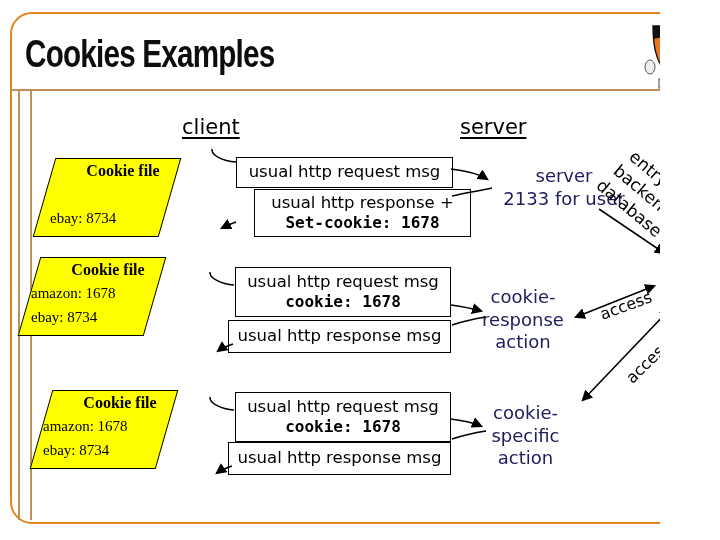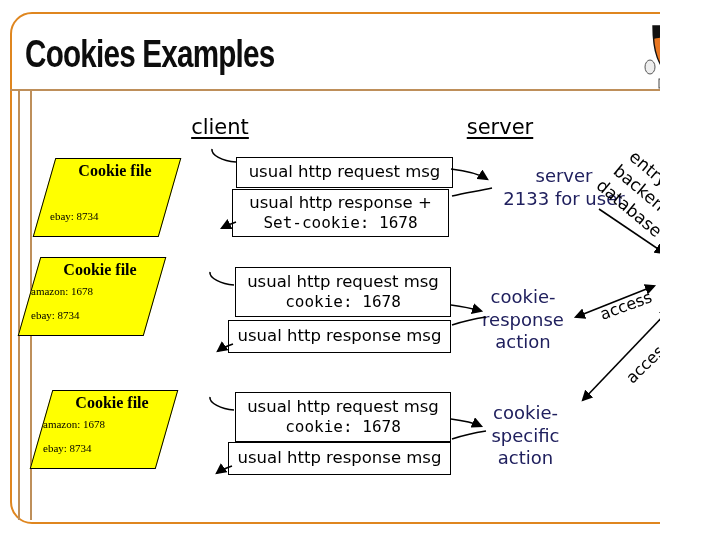--- a/index.html
+++ b/index.html
@@ -12,36 +12,36 @@
   .rule-v{position:absolute;top:90px;height:430px;width:0;border-left:2px solid #BE8F5A;}
   #rule-v1{left:18px;} #rule-v2{left:30px;}
   
   .title{position:absolute;left:25px;top:33px;font-family:"Liberation Sans",sans-serif;
          font-weight:bold;font-size:38px;letter-spacing:-1px;color:#0d0d0d;white-space:nowrap;
          transform:scaleX(0.78);transform-origin:0 50%;}
   .pagenum{position:absolute;left:674px;top:497px;font-family:"Liberation Serif",serif;
            font-size:14px;color:#a21caf;}
   
   .col-header{position:absolute;font-size:21px;text-decoration:underline;
-              text-underline-offset:3px;text-align:center;}
+              text-underline-offset:3px;}
   #client-header{left:182px;top:115px;width:76px;}
   #server-header{left:460px;top:115px;width:80px;}
   
-  .cookie-file{position:absolute;width:150px;height:82px;}
+  .cookie-file{position:absolute;width:150px;height:82px;padding-left:16px;}
   .cookie-shape{position:absolute;left:11px;top:1px;width:124px;height:77px;
                 background:#FFFF00;border:1.5px solid #000;transform:skewX(-16deg);}
   .cookie-label{position:absolute;top:5px;left:14px;right:0;text-align:center;
                 font-family:"Liberation Serif",serif;font-weight:bold;font-size:16px;}
-  .cookie-entry{position:absolute;font-family:"Liberation Serif",serif;font-size:11px;}
+  .cookie-entry{position:absolute;font-family:"Liberation Serif",serif;font-size:15px;}
   
   .msg-box{position:absolute;background:#fff;border:1.4px solid #000;
            display:flex;flex-direction:column;align-items:center;justify-content:center;
            text-align:left;line-height:1.25;}
   .msg-line{font-size:16.5px;white-space:nowrap;}
-  .mono-line{font-family:"DejaVu Sans Mono",monospace;font-weight:normal;font-size:16px;white-space:nowrap;}
+  .mono-line{font-family:"DejaVu Sans Mono",monospace;font-weight:bold;font-size:16px;white-space:nowrap;}
   
   .navy-note{position:absolute;color:#20205E;font-size:18px;line-height:1.25;text-align:center;}
   .note-line{white-space:nowrap;}
   
   .week-note{position:absolute;left:36px;top:353px;font-size:19px;}
   .entry-label{position:absolute;left:573px;top:160px;width:140px;text-align:center;
                font-size:17px;line-height:1.25;transform:rotate(40deg);}
   .access-label{position:absolute;font-size:16px;white-space:nowrap;}
   #access-1{left:599px;top:296px;transform:rotate(-20deg);}
   #access-2{left:621px;top:352px;transform:rotate(-44deg);}
@@ -95,21 +95,21 @@
     <div class="cookie-shape"></div>
     <div class="cookie-label">Cookie file</div>
     <div class="cookie-entry" style="left:13px;top:29px;">amazon: 1678</div>
     <div class="cookie-entry" style="left:13px;top:53px;">ebay: 8734</div>
   </div>
 
 
   <div class="msg-box" style="left:236px;top:157px;width:215px;height:29px;">
     <div class="msg-line">usual http request msg</div>
   </div>
-  <div class="msg-box" style="left:232px;top:189px;width:215px;height:46px;">
+  <div class="msg-box" style="left:254px;top:189px;width:215px;height:46px;">
     <div class="msg-line">usual http response +</div>
     <div class="mono-line">Set-cookie: 1678</div>
   </div>
 
   <div class="msg-box" style="left:235px;top:267px;width:214px;height:48px;">
     <div class="msg-line">usual http request msg</div>
     <div class="mono-line">cookie: 1678</div>
   </div>
   <div class="msg-box" style="left:228px;top:320px;width:221px;height:31px;">
     <div class="msg-line">usual http response msg</div>

